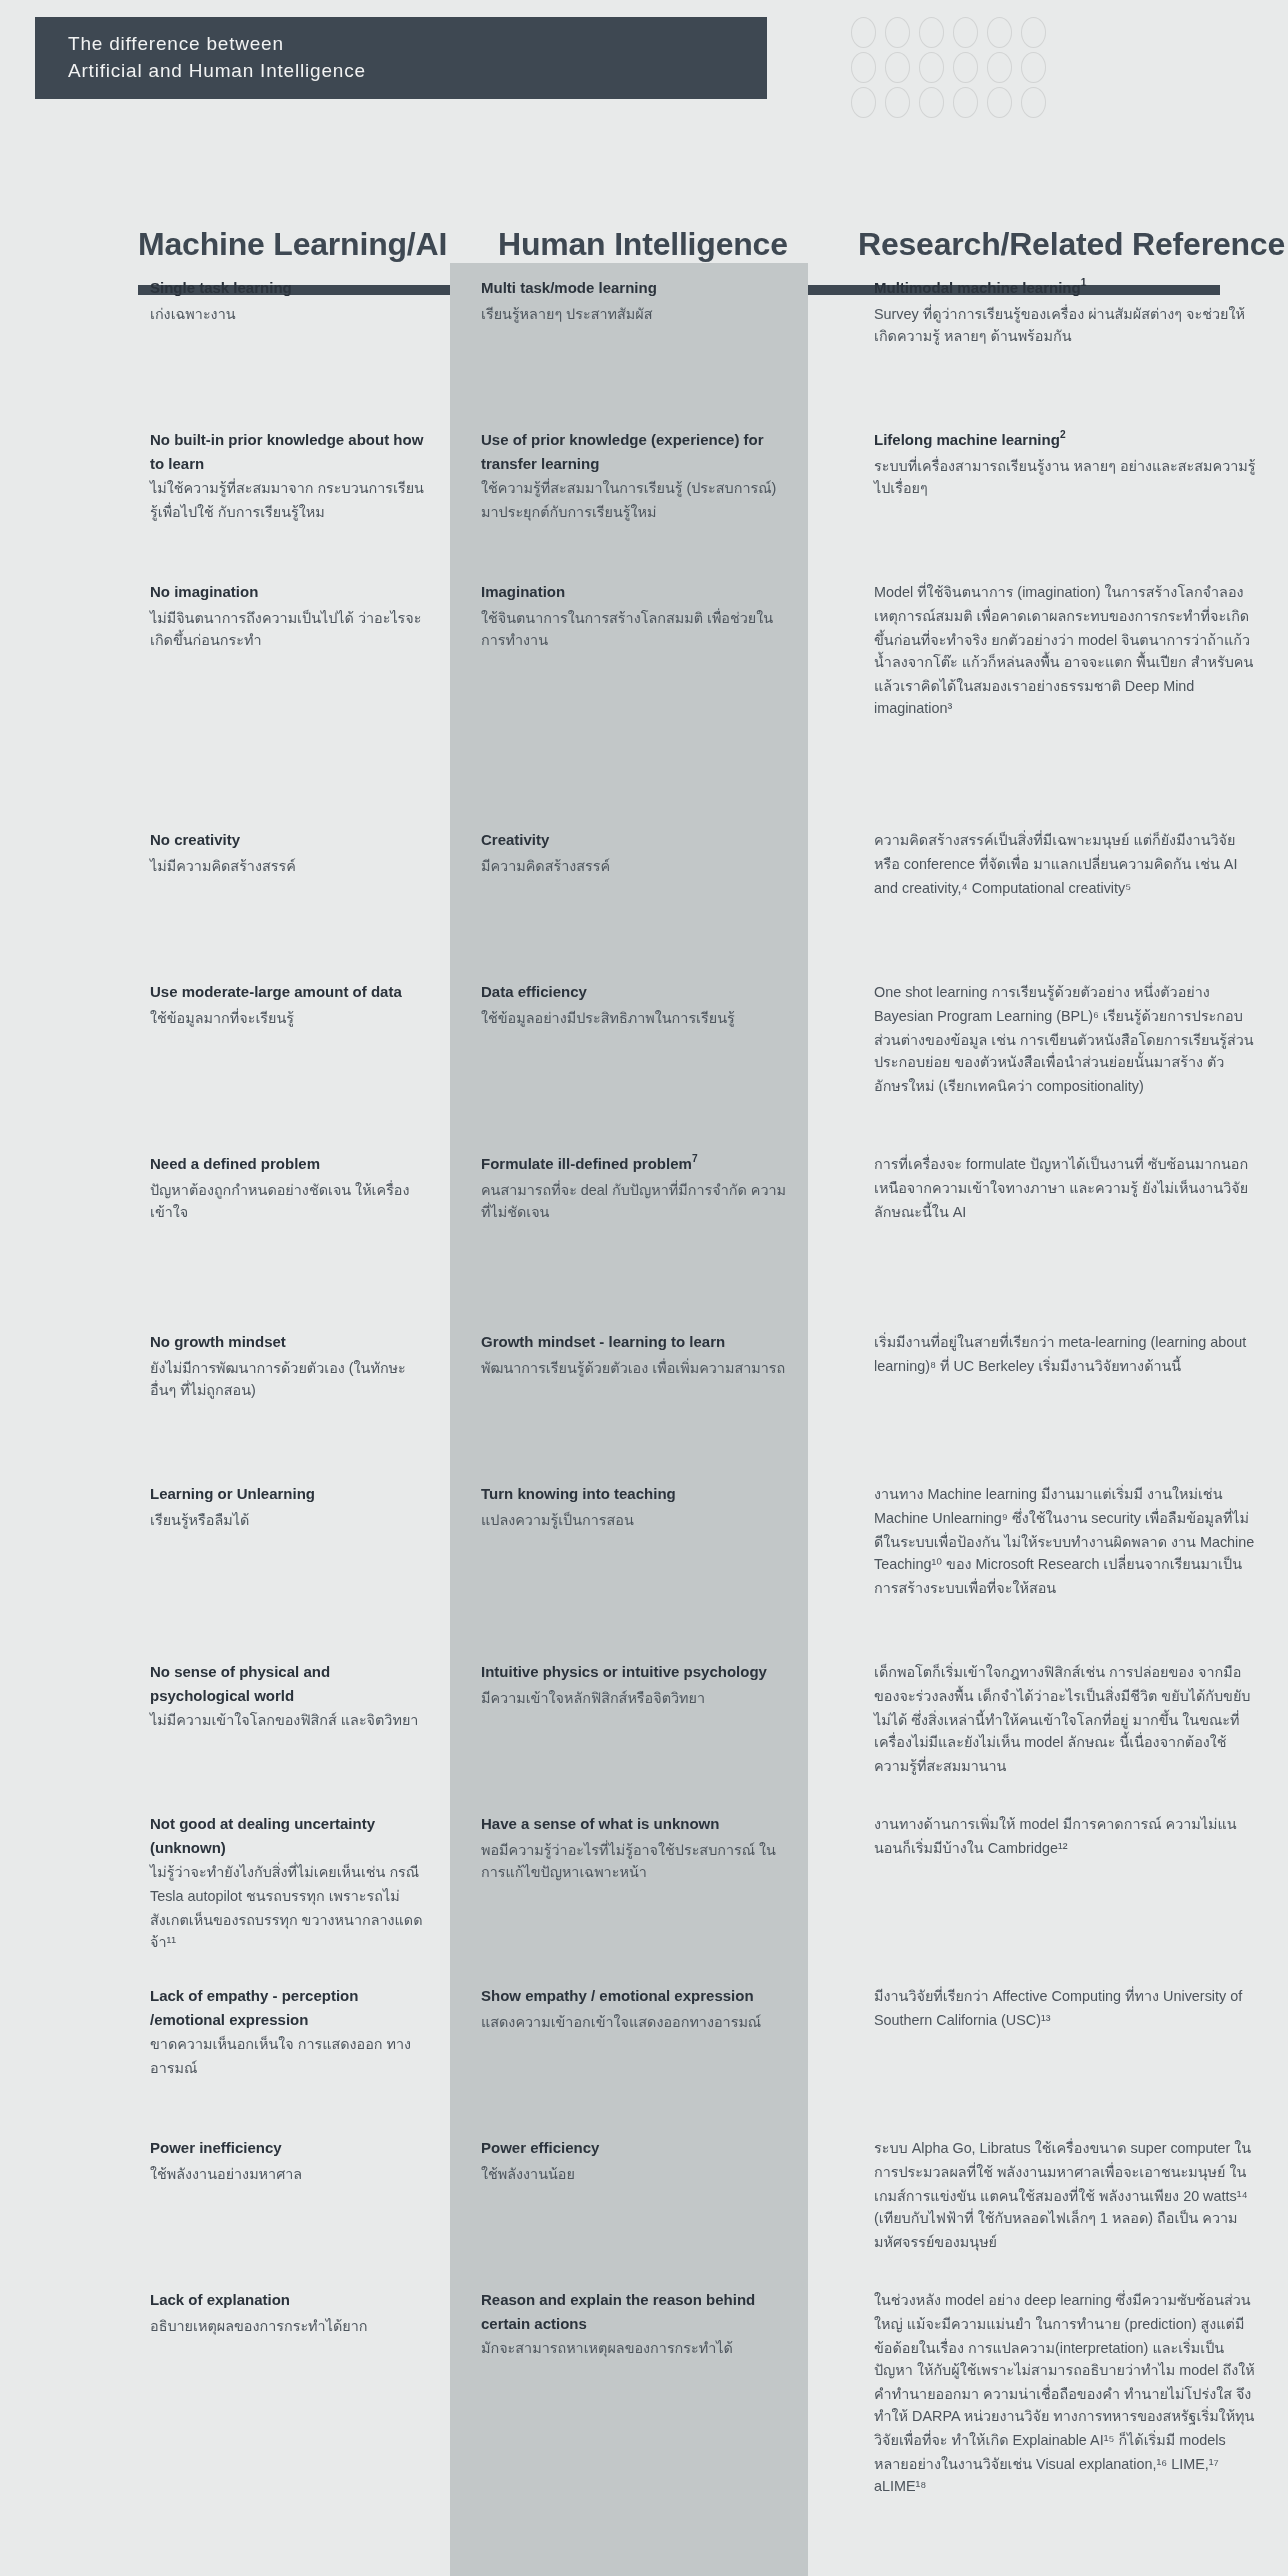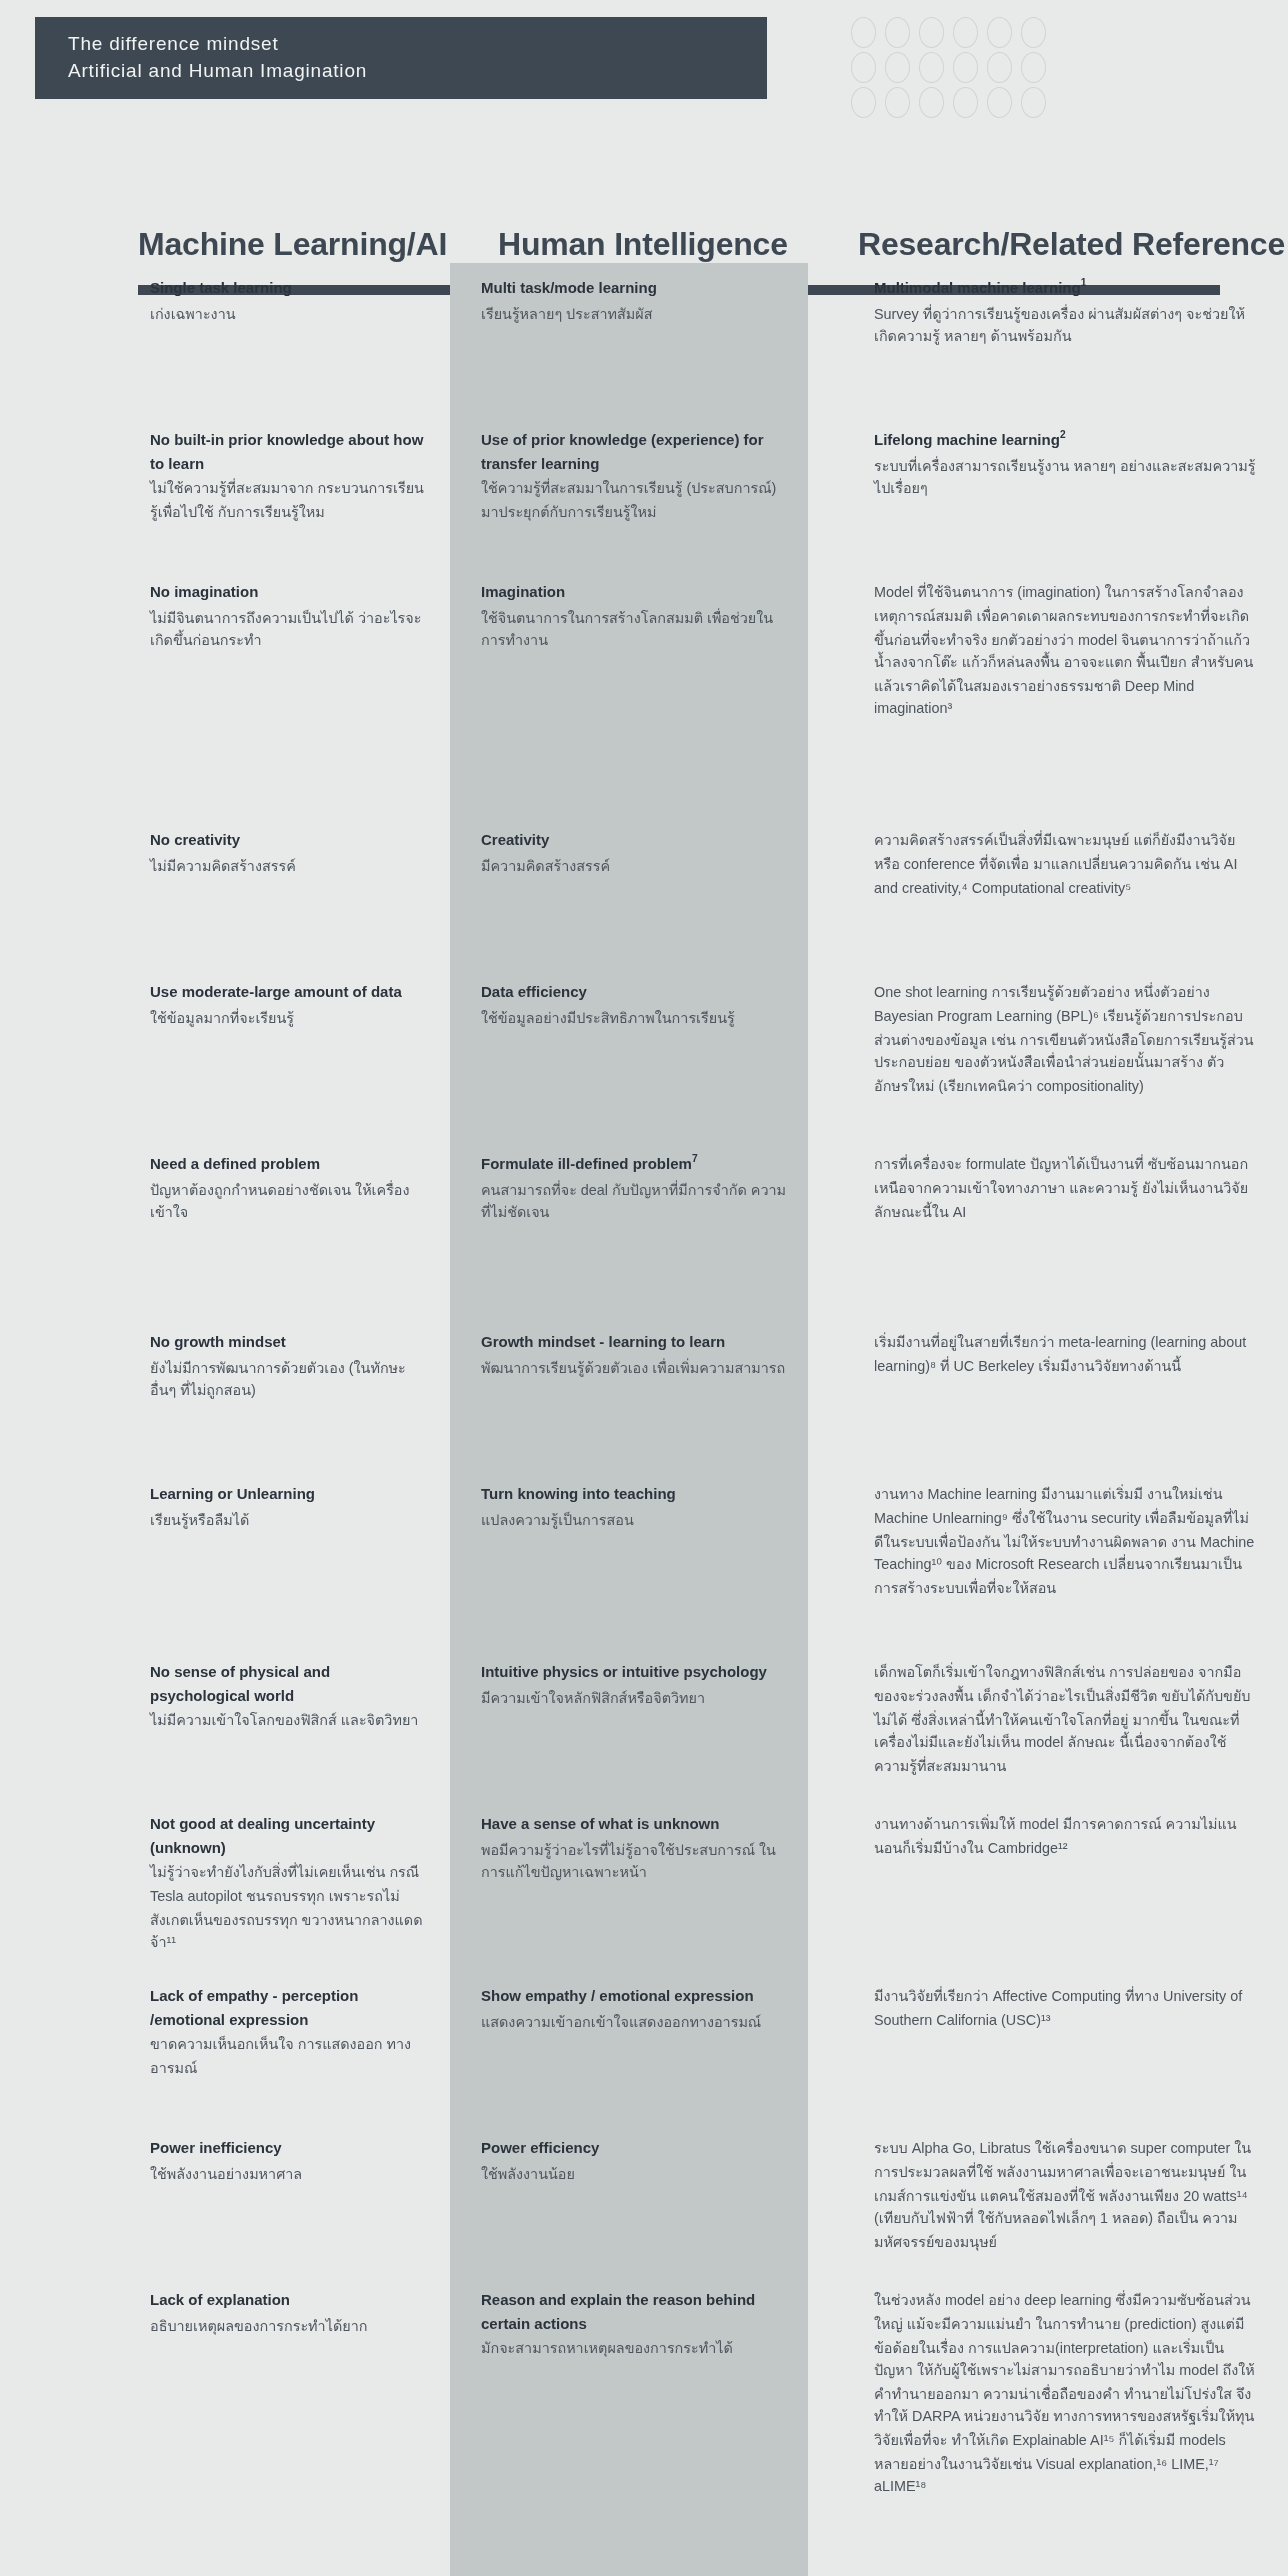--- a/index.html
+++ b/index.html
@@ -106,22 +106,22 @@
     line-height: 1.62;
     font-weight: 400;
   }
   sup { font-size: 0.68em; vertical-align: super; line-height: 0; }
 </style>
 </head>
 <body>
 
 <div class="header-wrap">
   <div class="title-block">
-    <div class="title-line">The difference mindset</div>
-    <div class="title-line">Artificial and Human Imagination</div>
+    <div class="title-line">The difference between</div>
+    <div class="title-line">Artificial and Human Intelligence</div>
   </div>
   <div class="circles">
     <span></span>
       <span></span>
       <span></span>
       <span></span>
       <span></span>
       <span></span>
     <span></span>
       <span></span>

